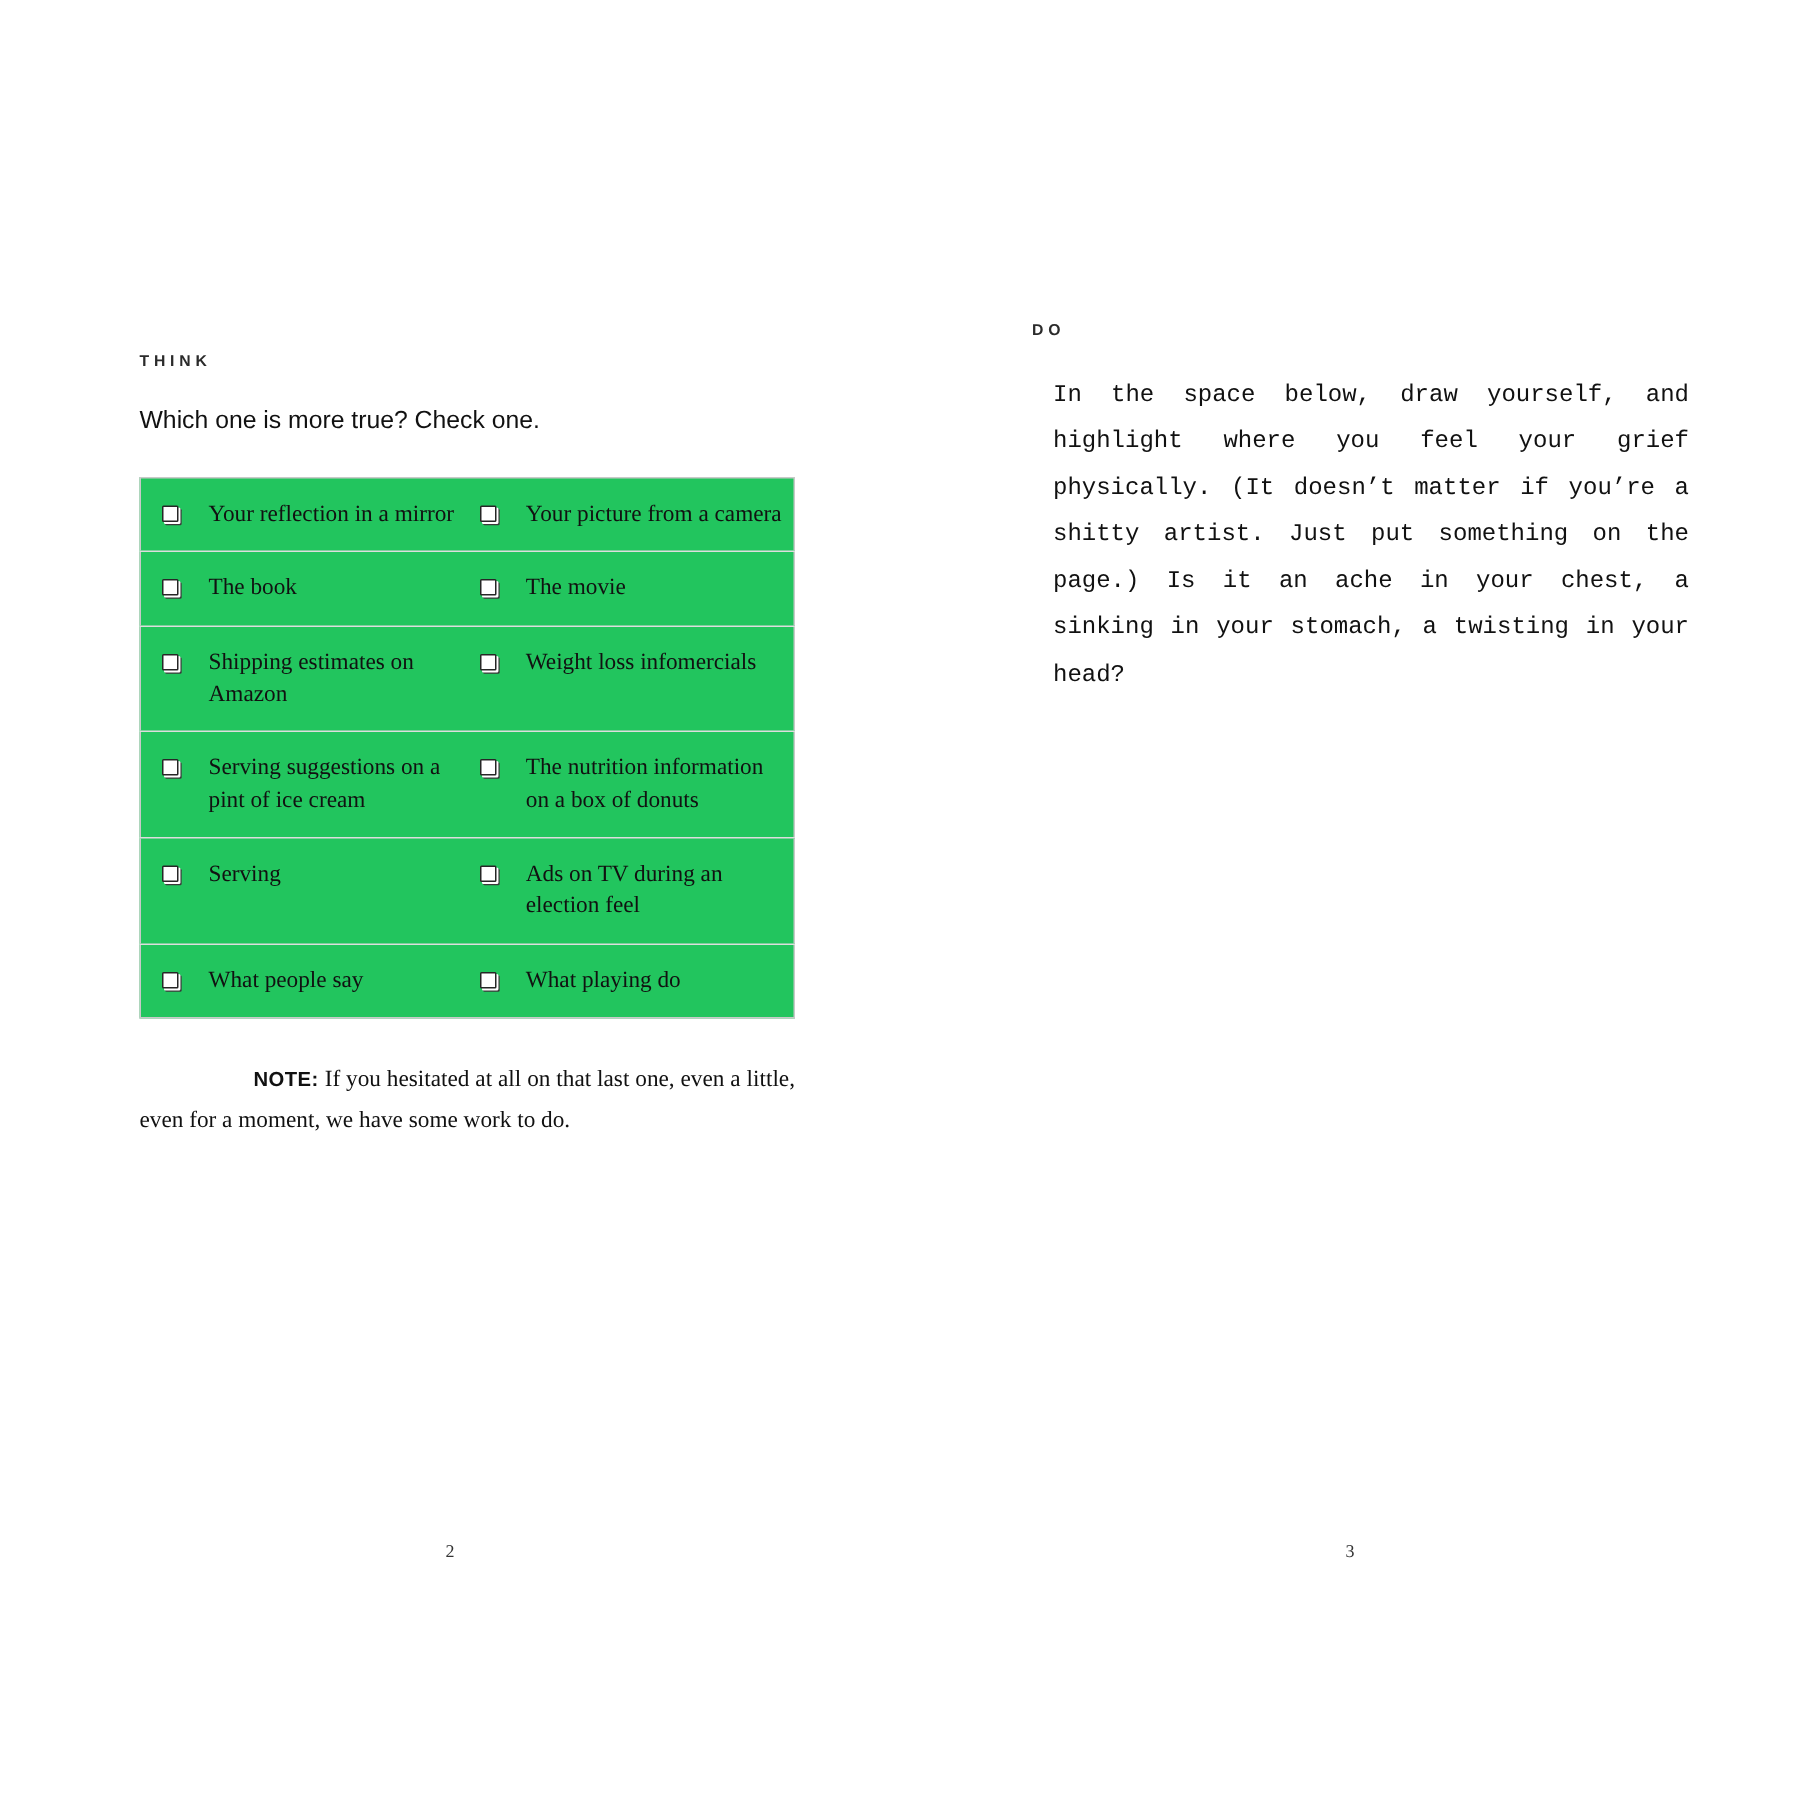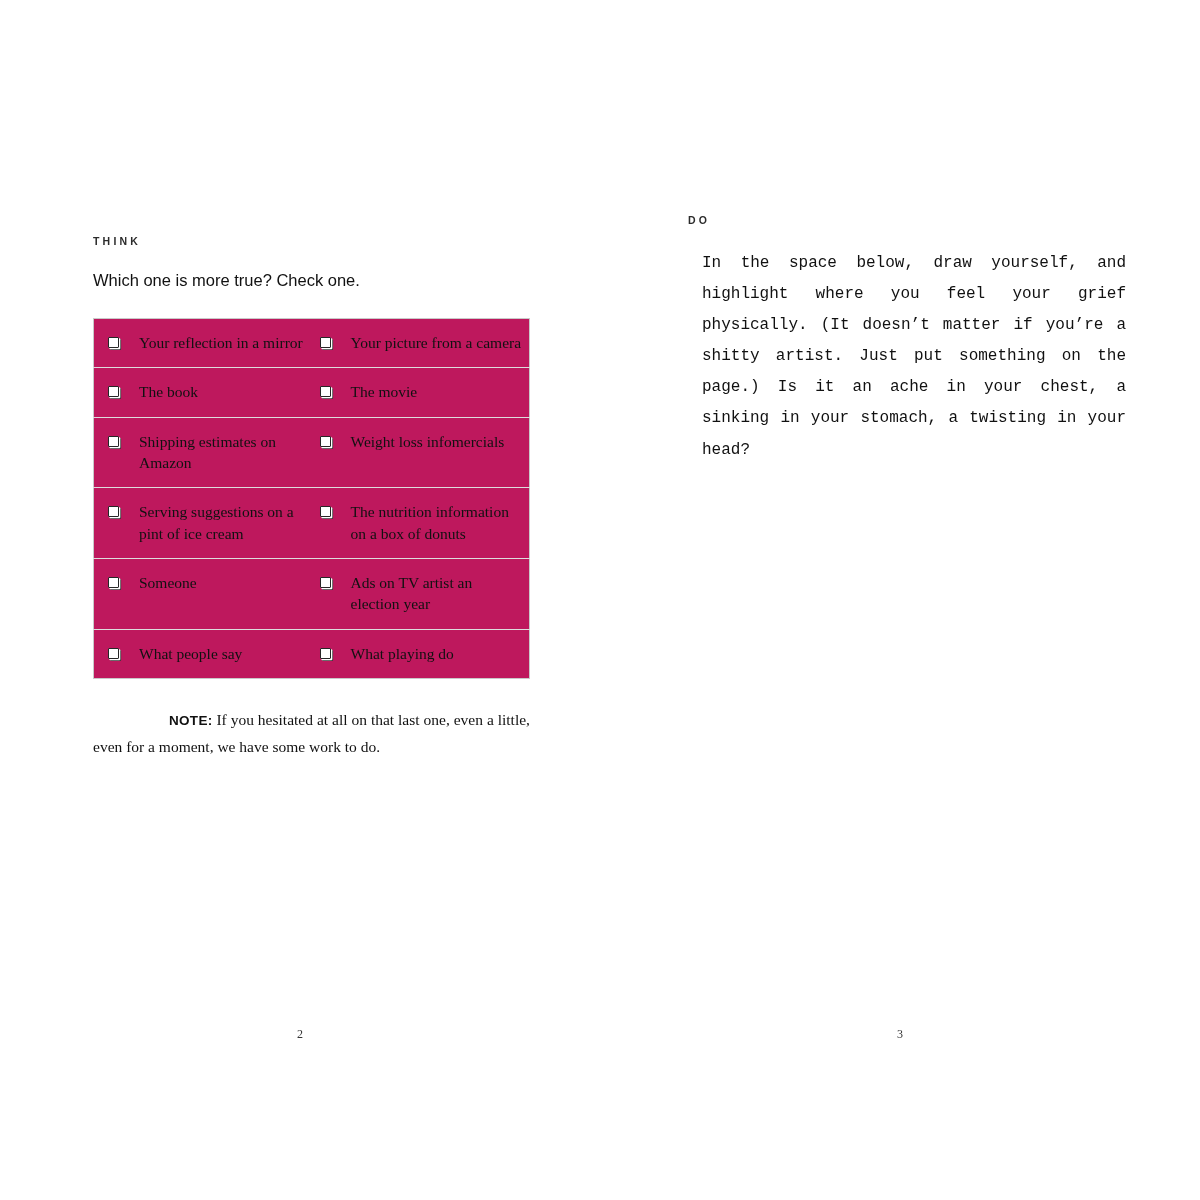--- a/index.html
+++ b/index.html
@@ -64,21 +64,21 @@
     line-height: 1.35;
     color: #111111;
     margin: 0 0 27px 0;
   }
 
   
   .checklist {
     border: 1px solid #c9c9c9;
     border-collapse: collapse;
     width: 437px;
-    background: #be185d;
+    background: #22c55e;
     table-layout: fixed;
   }
   .checklist tr + tr td {
     border-top: 1px solid #dddddd;
   }
   .checklist td {
     padding: 0;
     vertical-align: top;
   }
   .cell {
@@ -221,27 +221,27 @@
                 <span class="cbox"></span>
                 <span class="opt-text">The nutrition information on a box of donuts</span>
               </div>
             </td>
           </tr>
 
           <tr>
             <td>
               <div class="cell cell-left">
                 <span class="cbox"></span>
-                <span class="opt-text">Someone</span>
-              </div>
-            </td>
-            <td>
-              <div class="cell cell-right">
-                <span class="cbox"></span>
-                <span class="opt-text">Ads on TV artist an election year</span>
+                <span class="opt-text">Serving</span>
+              </div>
+            </td>
+            <td>
+              <div class="cell cell-right">
+                <span class="cbox"></span>
+                <span class="opt-text">Ads on TV during an election feel</span>
               </div>
             </td>
           </tr>
 
           <tr>
             <td>
               <div class="cell cell-left">
                 <span class="cbox"></span>
                 <span class="opt-text">What people say</span>
               </div>

